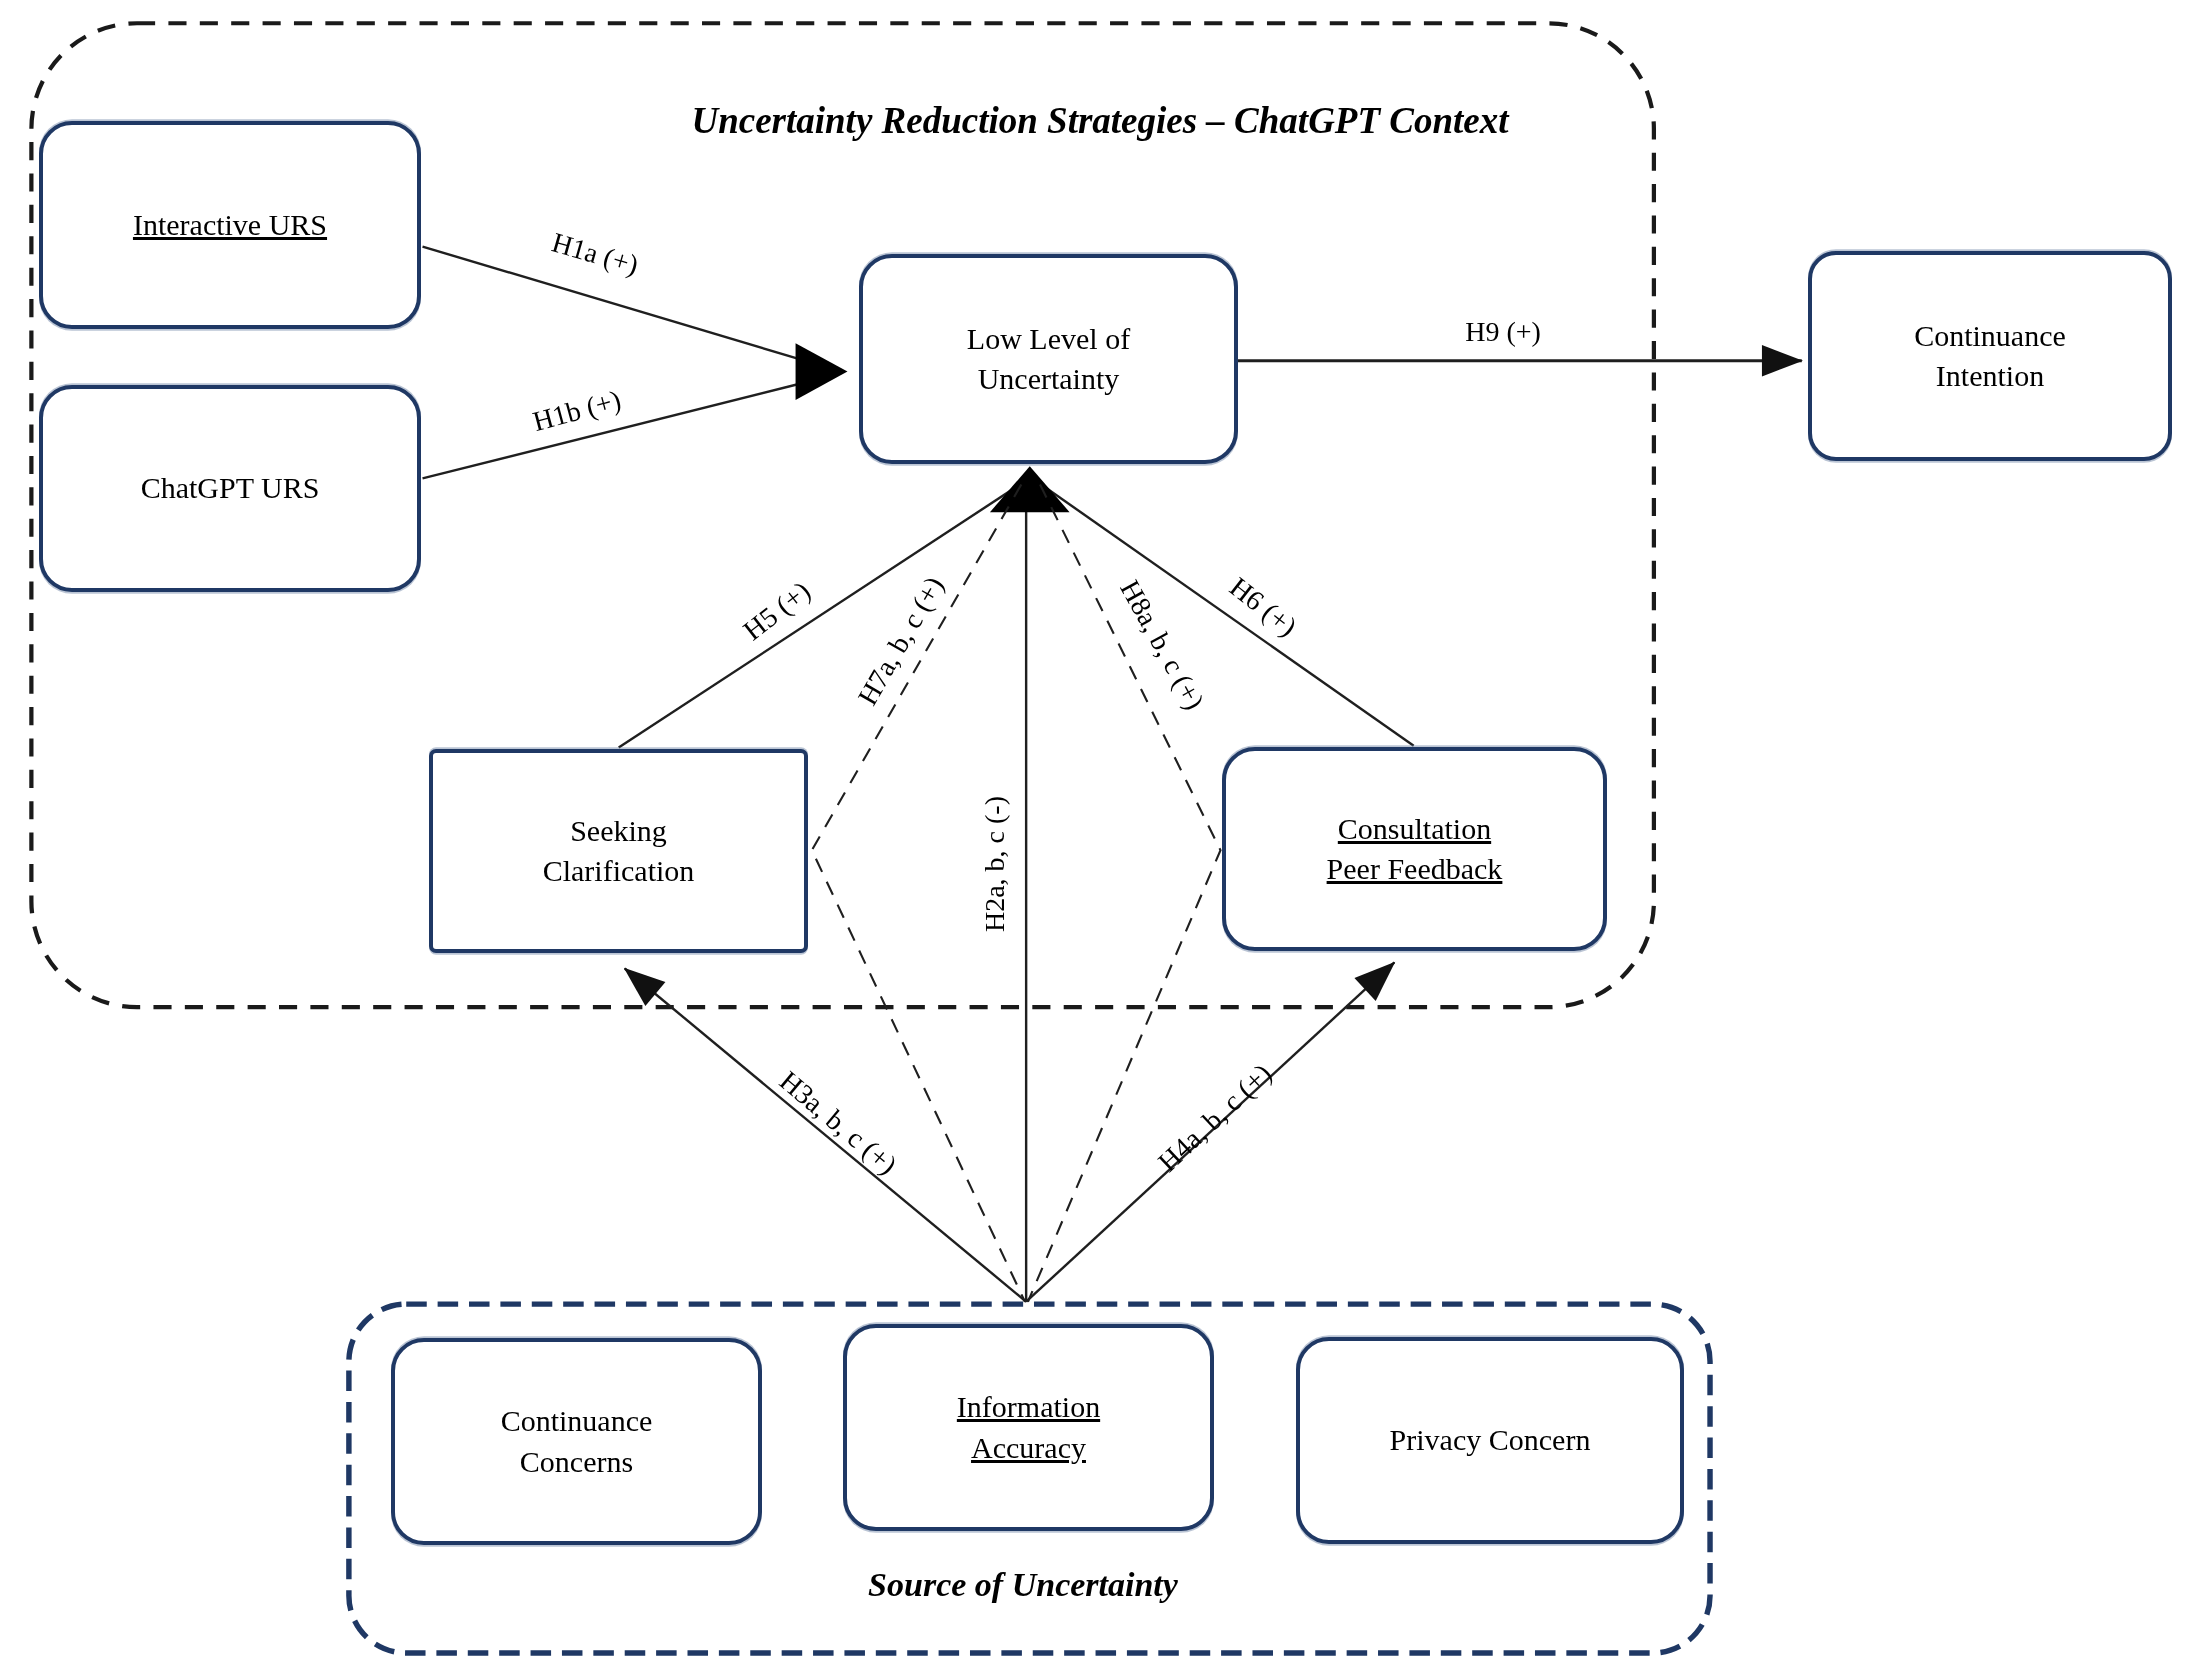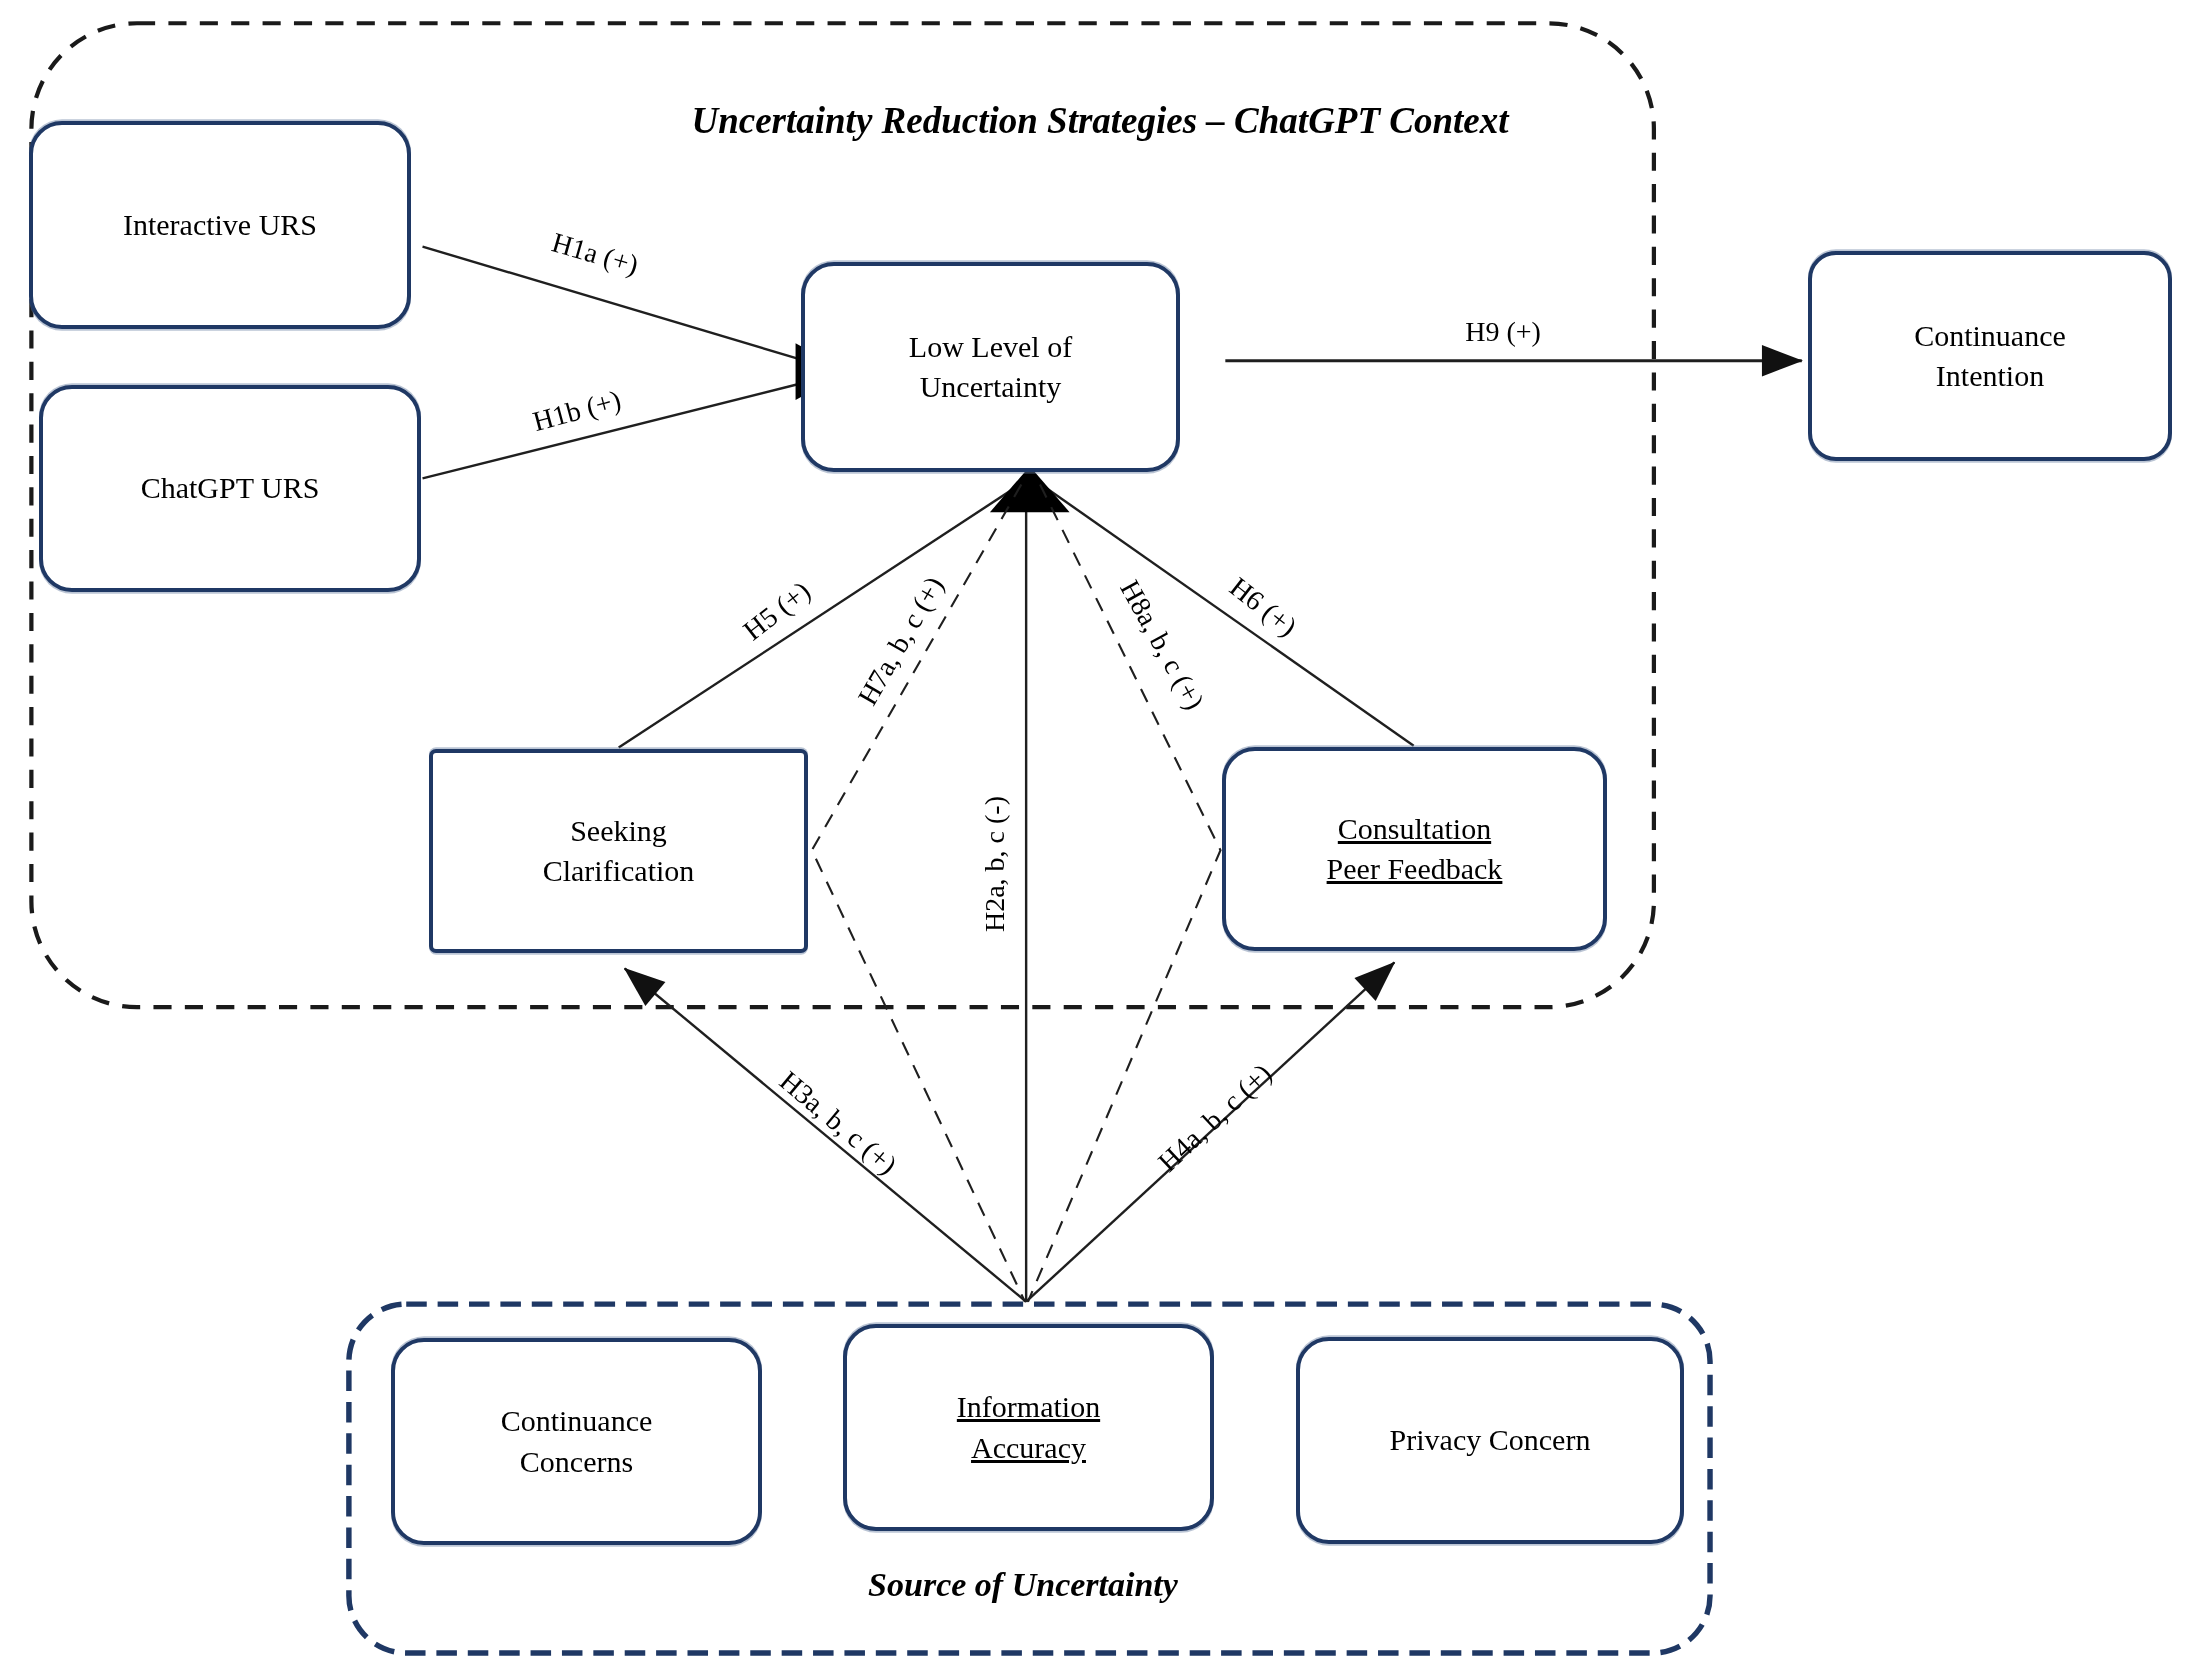--- a/index.html
+++ b/index.html
@@ -25,23 +25,23 @@
     display: flex;
     align-items: center;
     justify-content: center;
     text-align: center;
     font-size: 30px;
     line-height: 1.35;
     white-space: pre-line;
     box-shadow: 0 -1.8px 0 rgba(101,125,160,0.45), 0 1.8px 0 rgba(101,125,160,0.45);
   }
   
-  #node-interactive   { left: 29px;   top: 121px;  width: 374px; height: 200px; }
+  #node-interactive   { left: 39px;   top: 121px;  width: 374px; height: 200px; text-decoration: underline; }
   #node-passive       { left: 39px;   top: 385px;  width: 374px; height: 199px; }
-  #node-lowlevel      { left: 801px; top: 254px;  width: 371px; height: 202px; margin-top: 8px; }
+  #node-lowlevel      { left: 859px; top: 254px;  width: 371px; height: 202px; }
   #node-continuance   { left: 1808px; top: 251px;  width: 356px; height: 202px; border-radius: 28px; }
   #node-seeking       { left: 429px;  top: 749px; width: 371px; height: 196px; border-radius: 7px; }
   #node-consultation  { left: 1222px; top: 747px; width: 377px; height: 196px; text-decoration: underline; }
   #node-transparency  { left: 391px;  top: 1338px; width: 363px; height: 199px; }
   #node-information   { left: 843px; top: 1324px; width: 363px; height: 199px; text-decoration: underline; }
   #node-privacy       { left: 1296px; top: 1337px; width: 380px; height: 199px; }
 
   .diagram-title {
     position: absolute;
     left: 1084px; top: 120px;

